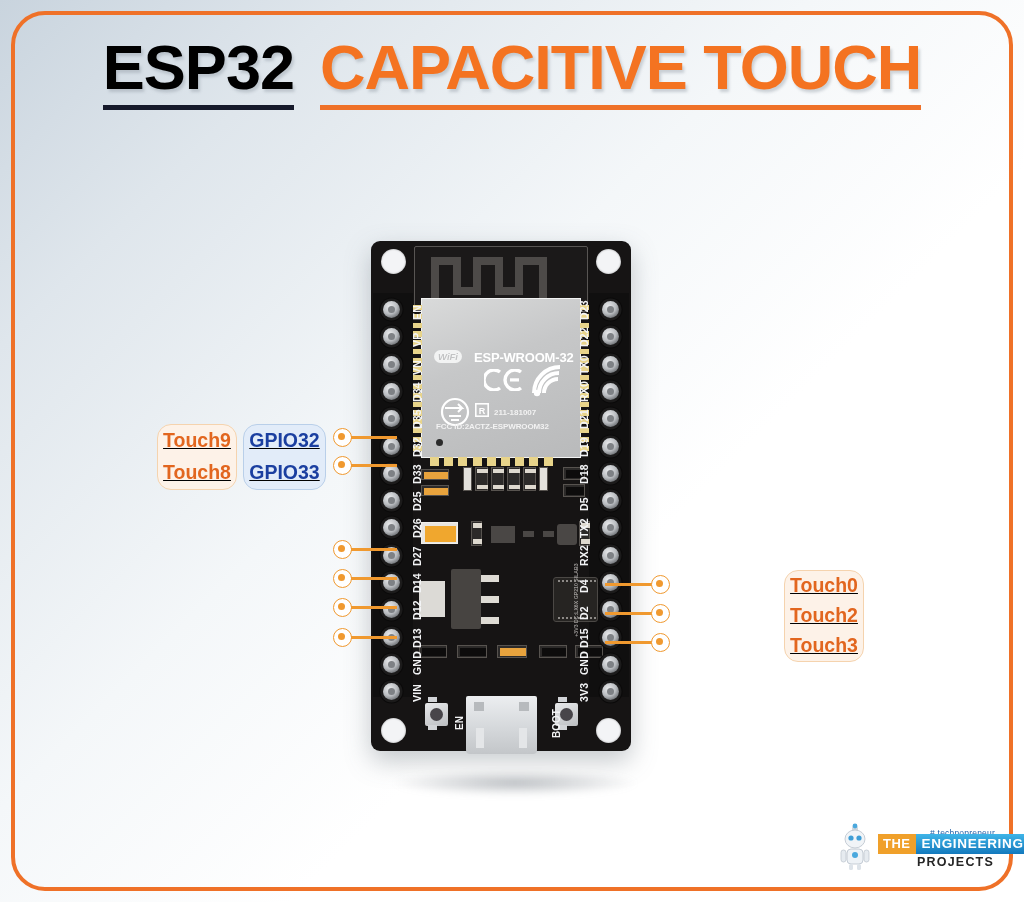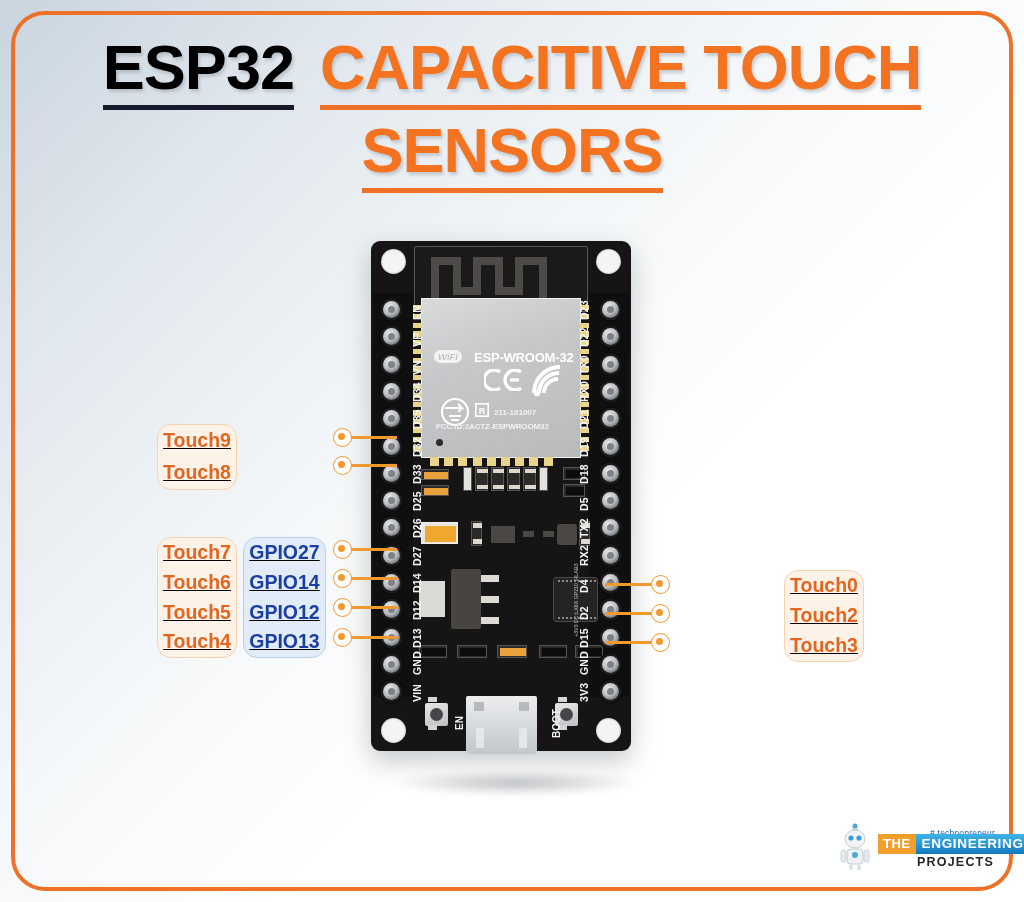--- a/index.html
+++ b/index.html
@@ -298,26 +298,20 @@
   <div id="title-block">
     <div class="title-line" id="title-row1">
       <span id="t1-wrap">
         <span class="t-word t-dark">ESP32</span>
         <span class="ul-dark" id="ul1" style="width: 191px;"></span>
       </span>
       <span style="display:inline-block;width:14px"></span>
       <span id="t2-wrap">
         <span class="t-word t-orange">CAPACITIVE TOUCH</span>
         <span class="ul-orange" id="ul2" style="width: 601px;"></span>
-      </span>
-    </div>
-    <div class="title-line" id="title-row2">
-      <span id="t3-wrap">
-        <span class="t-word t-orange">SENSORS</span>
-        <span class="ul-orange" id="ul3" style="width: 301px;"></span>
       </span>
     </div>
   </div>
 
   <div id="shadow-blob"></div>
 
   <div id="board">
 
     <div class="mount-hole" style="left:10px;  top:8px;"></div>
     <div class="mount-hole" style="right:10px; top:8px;"></div>
@@ -595,53 +589,33 @@
     </div>
 
   <div class="grp grp-touch" style="left:157px; top:424px; width:80px; height:66px;">
     <div class="row-cell">
         <span class="lbl lbl-touch">Touch9</span>
       </div>
     <div class="row-cell">
         <span class="lbl lbl-touch">Touch8</span>
       </div>
   </div>
+  <div class="grp grp-gpio" style="left:243px; top:424px; width:83px; height:66px;">
+    <div class="row-cell">
+        <span class="lbl lbl-gpio">GPIO32</span>
+      </div>
+    <div class="row-cell">
+        <span class="lbl lbl-gpio">GPIO33</span>
+      </div>
+  </div>
   <div class="conn-dot" style="left:333px; top:428px;"></div>
   <div class="conn-line" style="left:351px; top:436px; width:46px;"></div>
   <div class="conn-dot" style="left:333px; top:456px;"></div>
   <div class="conn-line" style="left:351px; top:464px; width:46px;"></div>
 
-  <div class="grp grp-touch" style="left:157px; top:537px; width:80px; height:121px;">
-    <div class="row-cell">
-        <span class="lbl lbl-touch">Touch7</span>
-      </div>
-    <div class="row-cell">
-        <span class="lbl lbl-touch">Touch6</span>
-      </div>
-    <div class="row-cell">
-        <span class="lbl lbl-touch">Touch5</span>
-      </div>
-    <div class="row-cell">
-        <span class="lbl lbl-touch">Touch4</span>
-      </div>
-  </div>
-  <div class="grp grp-gpio" style="left:243px; top:537px; width:83px; height:121px;">
-    <div class="row-cell">
-        <span class="lbl lbl-gpio">GPIO27</span>
-      </div>
-    <div class="row-cell">
-        <span class="lbl lbl-gpio">GPIO14</span>
-      </div>
-    <div class="row-cell">
-        <span class="lbl lbl-gpio">GPIO12</span>
-      </div>
-    <div class="row-cell">
-        <span class="lbl lbl-gpio">GPIO13</span>
-      </div>
-  </div>
   <div class="conn-dot" style="left:333px; top:540px;"></div>
   <div class="conn-line" style="left:351px; top:548px; width:46px;"></div>
   <div class="conn-dot" style="left:333px; top:569px;"></div>
   <div class="conn-line" style="left:351px; top:577px; width:46px;"></div>
   <div class="conn-dot" style="left:333px; top:598px;"></div>
   <div class="conn-line" style="left:351px; top:606px; width:46px;"></div>
   <div class="conn-dot" style="left:333px; top:628px;"></div>
   <div class="conn-line" style="left:351px; top:636px; width:46px;"></div>
 
   <div class="conn-line" style="left:605px; top:583px; width:48px;"></div>

